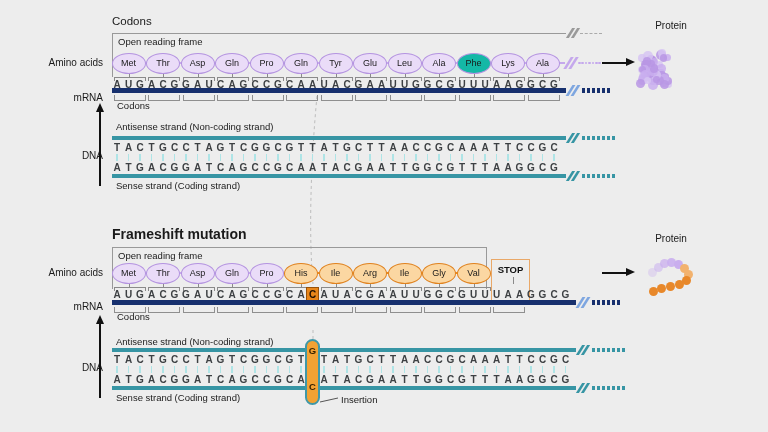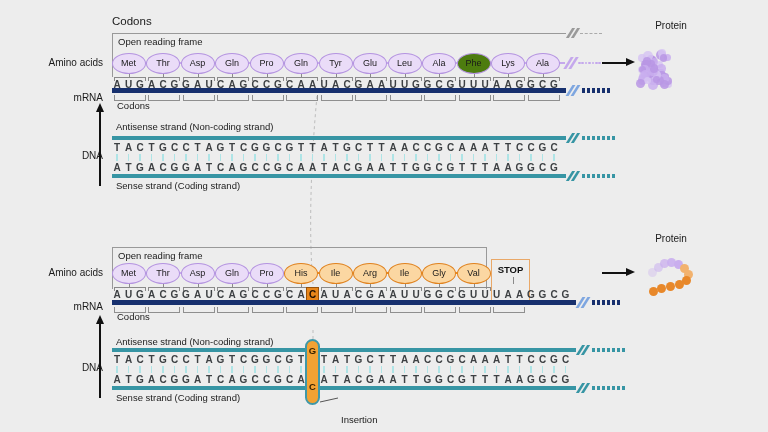--- a/index.html
+++ b/index.html
@@ -89,21 +89,21 @@
     <div style="position: absolute; left: 387.5px; top: 52.5px; width: 34px; height: 21px; border-radius: 50%; background: rgb(234, 220, 248); border: 1.5px solid rgb(180, 147, 224); box-sizing: border-box;">
       <span style="position: absolute; left: 0px; top: 0px; width: 100%; height: 100%; line-height: 18px; text-align: center; font-size: 9px; color: rgb(26, 26, 26);">Leu</span>
     </div>
     <div style="position: absolute; left: 439px; top: 73px; height: 4px; border-left: 1px solid rgb(138, 138, 138);"></div>
     <div style="position: absolute; left: 424px; top: 77px; width: 30px; height: 3px; border-top: 1px solid rgb(138, 138, 138); border-left: 1px solid rgb(138, 138, 138); border-right: 1px solid rgb(138, 138, 138);"></div>
     <div style="position: absolute; left: 422px; top: 52.5px; width: 34px; height: 21px; border-radius: 50%; background: rgb(234, 220, 248); border: 1.5px solid rgb(180, 147, 224); box-sizing: border-box;">
       <span style="position: absolute; left: 0px; top: 0px; width: 100%; height: 100%; line-height: 18px; text-align: center; font-size: 9px; color: rgb(26, 26, 26);">Ala</span>
     </div>
     <div style="position: absolute; left: 473.5px; top: 73px; height: 4px; border-left: 1px solid rgb(138, 138, 138);"></div>
     <div style="position: absolute; left: 458.5px; top: 77px; width: 30px; height: 3px; border-top: 1px solid rgb(138, 138, 138); border-left: 1px solid rgb(138, 138, 138); border-right: 1px solid rgb(138, 138, 138);"></div>
-    <div style="position: absolute; left: 456.5px; top: 52.5px; width: 34px; height: 21px; border-radius: 50%; background: #4d7c0f; border: 1.5px solid rgb(180, 147, 224); box-sizing: border-box;">
+    <div style="position: absolute; left: 456.5px; top: 52.5px; width: 34px; height: 21px; border-radius: 50%; background: #14b8a6; border: 1.5px solid rgb(180, 147, 224); box-sizing: border-box;">
       <span style="position: absolute; left: 0px; top: 0px; width: 100%; height: 100%; line-height: 18px; text-align: center; font-size: 9px; color: rgb(26, 26, 26);">Phe</span>
     </div>
     <div style="position: absolute; left: 508px; top: 73px; height: 4px; border-left: 1px solid rgb(138, 138, 138);"></div>
     <div style="position: absolute; left: 493px; top: 77px; width: 30px; height: 3px; border-top: 1px solid rgb(138, 138, 138); border-left: 1px solid rgb(138, 138, 138); border-right: 1px solid rgb(138, 138, 138);"></div>
     <div style="position: absolute; left: 491px; top: 52.5px; width: 34px; height: 21px; border-radius: 50%; background: rgb(234, 220, 248); border: 1.5px solid rgb(180, 147, 224); box-sizing: border-box;">
       <span style="position: absolute; left: 0px; top: 0px; width: 100%; height: 100%; line-height: 18px; text-align: center; font-size: 9px; color: rgb(26, 26, 26);">Lys</span>
     </div>
     <div style="position: absolute; left: 542.5px; top: 73px; height: 4px; border-left: 1px solid rgb(138, 138, 138);"></div>
     <div style="position: absolute; left: 527.5px; top: 77px; width: 30px; height: 3px; border-top: 1px solid rgb(138, 138, 138); border-left: 1px solid rgb(138, 138, 138); border-right: 1px solid rgb(138, 138, 138);"></div>
     <div style="position: absolute; left: 525.5px; top: 52.5px; width: 34px; height: 21px; border-radius: 50%; background: rgb(234, 220, 248); border: 1.5px solid rgb(180, 147, 224); box-sizing: border-box;">
@@ -363,20 +363,21 @@
     <div style="position: absolute; left: 643px; top: 57.1px; width: 8.1px; height: 8.1px; border-radius: 50%; background: rgb(184, 151, 228); opacity: 0.85;"></div>
     <div style="position: absolute; left: 641.1px; top: 64.6px; width: 8.4px; height: 8.4px; border-radius: 50%; background: rgb(201, 174, 238); opacity: 0.85;"></div>
     <div style="position: absolute; left: 638.7px; top: 65.6px; width: 7.5px; height: 7.5px; border-radius: 50%; background: rgb(184, 151, 228); opacity: 0.85;"></div>
     <div style="position: absolute; left: 639px; top: 72.4px; width: 9.4px; height: 9.4px; border-radius: 50%; background: rgb(201, 174, 238); opacity: 0.85;"></div>
     <div style="position: absolute; left: 637.7px; top: 75.4px; width: 9.8px; height: 9.8px; border-radius: 50%; background: rgb(201, 174, 238); opacity: 0.85;"></div>
     <div style="position: absolute; left: 641px; top: 70.4px; width: 8.9px; height: 8.9px; border-radius: 50%; background: rgb(201, 174, 238); opacity: 0.85;"></div>
     <div style="position: absolute; left: 643.5px; top: 76.7px; width: 7.8px; height: 7.8px; border-radius: 50%; background: rgb(214, 196, 242); opacity: 0.85;"></div>
     <div style="position: absolute; left: 635.5px; top: 79px; width: 9px; height: 9px; border-radius: 50%; background: rgb(184, 151, 228); opacity: 0.85;"></div>
     <div style="position: absolute; left: 653.4px; top: 76.4px; width: 6.6px; height: 6.6px; border-radius: 50%; background: rgb(184, 151, 228); opacity: 0.85;"></div>
     <div style="position: absolute; left: 659.7px; top: 79.5px; width: 9.4px; height: 9.4px; border-radius: 50%; background: rgb(184, 151, 228); opacity: 0.85;"></div>
+    <div style="position: absolute; left: 112px; top: 226px; font-size: 14px; font-weight: bold; color: rgb(26, 26, 26); white-space: nowrap;">Frameshift mutation</div>
     <div style="position: absolute; left: 112px; top: 247px; width: 374px; border-top: 1px solid rgb(153, 153, 153);"></div>
     <div style="position: absolute; left: 112px; top: 247px; height: 42px; border-left: 1px solid rgb(153, 153, 153);"></div>
     <div style="position: absolute; left: 486px; top: 247px; height: 42px; border-left: 1px solid rgb(153, 153, 153);"></div>
     <div style="position: absolute; left: 118px; top: 250px; font-size: 9.5px; color: rgb(26, 26, 26); white-space: nowrap;">Open reading frame</div>
     <div style="position: absolute; left: 128.5px; top: 271.75px; width: 34.5px; height: 2.5px; background: rgb(197, 168, 236);"></div>
     <div style="position: absolute; left: 163px; top: 271.75px; width: 34.5px; height: 2.5px; background: rgb(197, 168, 236);"></div>
     <div style="position: absolute; left: 197.5px; top: 271.75px; width: 34.5px; height: 2.5px; background: rgb(197, 168, 236);"></div>
     <div style="position: absolute; left: 232px; top: 271.75px; width: 34.5px; height: 2.5px; background: rgb(197, 168, 236);"></div>
     <div style="position: absolute; left: 266.5px; top: 271.75px; width: 34.5px; height: 2.5px; background: rgb(197, 168, 236);"></div>
     <div style="position: absolute; left: 301px; top: 271.75px; width: 34.5px; height: 2.5px; background: rgb(232, 137, 31);"></div>
@@ -640,21 +641,21 @@
     <div style="position: absolute; left: 597px; top: 386px; width: 2.5px; height: 4px; background: rgb(55, 149, 164);"></div>
     <div style="position: absolute; left: 602px; top: 386px; width: 2.5px; height: 4px; background: rgb(55, 149, 164);"></div>
     <div style="position: absolute; left: 607px; top: 386px; width: 2.5px; height: 4px; background: rgb(55, 149, 164);"></div>
     <div style="position: absolute; left: 612px; top: 386px; width: 2.5px; height: 4px; background: rgb(55, 149, 164);"></div>
     <div style="position: absolute; left: 617px; top: 386px; width: 2.5px; height: 4px; background: rgb(55, 149, 164);"></div>
     <div style="position: absolute; left: 622px; top: 386px; width: 2.5px; height: 4px; background: rgb(55, 149, 164);"></div>
     <div style="position: absolute; left: 116px; top: 392px; font-size: 9.5px; color: rgb(26, 26, 26); white-space: nowrap;">Sense strand (Coding strand)</div>
     <div style="position: absolute; left: 305px; top: 339px; width: 15px; height: 66px; border-radius: 9px; background: rgb(242, 162, 51); border: 2.5px solid rgb(63, 152, 168); box-sizing: border-box;"></div>
     <div style="position: absolute; left: 306.75px; top: 345px; width: 11.5px; text-align: center; font-size: 9.5px; font-weight: bold; color: rgb(58, 35, 0);">G</div>
     <div style="position: absolute; left: 306.75px; top: 381px; width: 11.5px; text-align: center; font-size: 9.5px; font-weight: bold; color: rgb(58, 35, 0);">C</div>
-    <div style="position: absolute; left: 341px; top: 394px; font-size: 9.5px; color: rgb(26, 26, 26); margin-top: 20px;">Insertion</div>
+    <div style="position: absolute; left: 341px; top: 394px; font-size: 9.5px; color: rgb(26, 26, 26);">Insertion</div>
     <div style="position: absolute; left: 28px; top: 267px; width: 75px; text-align: right; font-size: 10px; color: rgb(26, 26, 26);">Amino acids</div>
     <div style="position: absolute; left: 28px; top: 301px; width: 75px; text-align: right; font-size: 10px; color: rgb(26, 26, 26);">mRNA</div>
     <div style="position: absolute; left: 28px; top: 362px; width: 75px; text-align: right; font-size: 10px; color: rgb(26, 26, 26);">DNA</div>
     <div style="position: absolute; left: 99px; top: 322px; width: 2px; height: 76px; background: rgb(17, 17, 17);"></div>
     <div style="position: absolute; left: 95.5px; top: 315px; width: 0px; height: 0px; border-left: 4.5px solid transparent; border-right: 4.5px solid transparent; border-bottom: 9px solid rgb(17, 17, 17);"></div>
     <div style="position: absolute; left: 602px; top: 272px; width: 24px; height: 2px; background: rgb(17, 17, 17);"></div>
     <div style="position: absolute; left: 626px; top: 267.5px; width: 0px; height: 0px; border-top: 4.5px solid transparent; border-bottom: 4.5px solid transparent; border-left: 9px solid rgb(17, 17, 17);"></div>
     <div style="position: absolute; left: 648px; top: 233px; width: 46px; text-align: center; font-size: 10px; color: rgb(26, 26, 26);">Protein</div>
     <div style="position: absolute; left: 647.5px; top: 268px; width: 9px; height: 9px; border-radius: 50%; background: rgb(201, 174, 238); opacity: 0.35;"></div>
     <div style="position: absolute; left: 653.5px; top: 263px; width: 9px; height: 9px; border-radius: 50%; background: rgb(201, 174, 238); opacity: 0.55;"></div>

